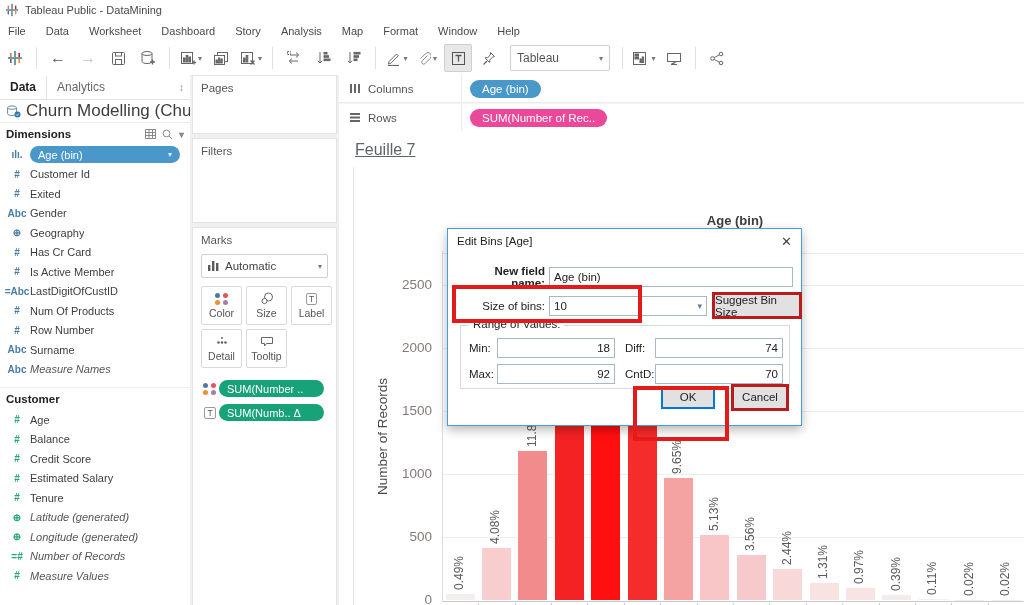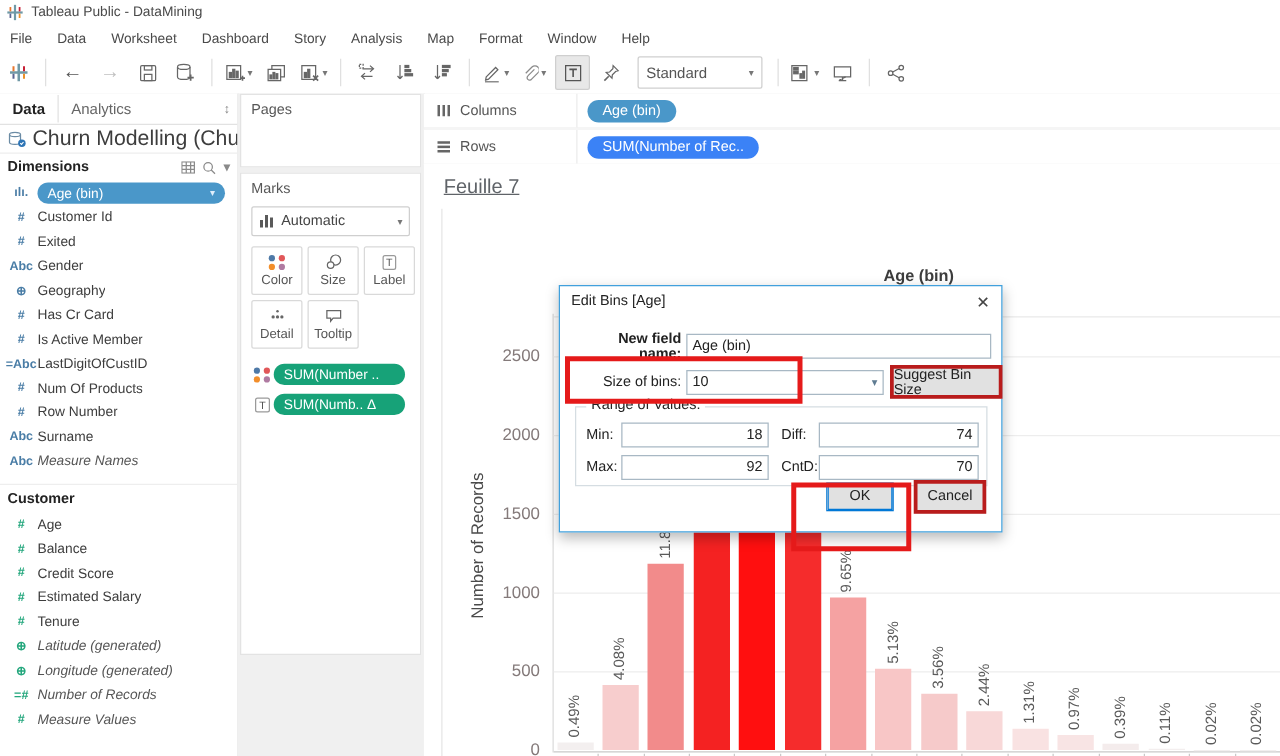--- a/index.html
+++ b/index.html
@@ -63,21 +63,21 @@
   .green-pill{background:#17a278;color:#fff;border-radius:10px;height:17px;display:flex;align-items:center;
               padding:0 8px;font-size:11px;flex:1;margin-right:4px;white-space:nowrap;}
   
   .shelf{position:absolute;left:339px;height:27px;right:0;background:#fff;border-bottom:1px solid #ececec;display:flex;align-items:center;}
   .shelf-columns{top:75px;}
   .shelf-rows{top:103px;border-top:1px solid #f5f5f5;}
   .shelf-label{display:flex;align-items:center;width:112px;padding-left:10px;color:#555;font-size:11.5px;border-right:1px solid #ececec;height:100%;}
   .shelf-label .s-icon{margin-right:7px;color:#666;font-size:11px;letter-spacing:1px;}
   .shelf-pill{border-radius:10px;height:18px;color:#fff;font-size:11.5px;display:flex;align-items:center;padding:0 12px;margin-left:8px;}
   .blue{background:#4a97c9;}
-  .green{background:#3b82f6;}
+  .green{background:#ec4899;}
   
   .sheet{position:absolute;left:339px;top:131px;right:0;bottom:0;background:#fff;}
   .sheet-title{position:absolute;left:16px;top:10px;font-size:16px;color:#5f6368;text-decoration:underline;}
   .view{position:absolute;left:14px;top:36px;right:4px;bottom:0;border-left:1px solid #e6e6e6;}
   .chart{position:absolute;left:0;top:0;right:0;bottom:0;}
   .chart-header{position:absolute;left:90px;width:582px;top:46px;text-align:center;font-size:13px;color:#3d3d3d;font-weight:bold;}
   .ylab{position:absolute;left:-62px;top:262px;width:180px;text-align:center;transform:rotate(-90deg);
         font-size:13.5px;color:#4a4a4a;}
   .ytick{position:absolute;width:50px;text-align:right;font-size:13.5px;color:#847a7a;}
   .gridline{position:absolute;height:1px;background:#ededed;left:89px;width:584px;}
@@ -240,21 +240,21 @@
           <path d="M4.5 4.5h6M7.5 4.5v6" stroke-width="1.3"></path>
         </svg>
     </div>
     <div class="tbtn">
       <svg width="14" height="15" viewBox="0 0 14 15" fill="none" stroke="#666">
           <path d="M8.5 1.5l4 4-2 .7-2.6 2.6-.3 2.7-4.6-4.6 2.7-.3 2.6-2.6z"></path>
           <path d="M5 10l-3.5 3.5" stroke-width="1.3"></path>
         </svg>
     </div>
     <div class="fit-select">
-      <span>Standard</span>
+      <span>Tableau</span>
       <span class="caret">▾</span>
     </div>
     <div class="tsep"></div>
     <div class="tbtn">
       <svg width="17" height="15" viewBox="0 0 17 15" fill="none" stroke="#666">
           <rect x="1.5" y="1.5" width="12" height="12"></rect>
           <rect x="3" y="3" width="3.5" height="2" fill="#666"></rect>
           <rect x="3" y="6" width="3.5" height="2" fill="#666"></rect>
           <rect x="8" y="8" width="1.4" height="3.5" fill="#666"></rect>
           <rect x="10.2" y="6" width="1.4" height="5.5" fill="#666"></rect>
@@ -398,20 +398,23 @@
         <div class="field-row mea f-italic">
           <span class="f-icon">#</span>
           <span class="f-label">Measure Values</span>
         </div>
       </div>
   </div>
 
   <div class="cards-col">
     <div class="card card-pages">
       <span>Pages</span>
+    </div>
+    <div class="card card-filters">
+      <span>Filters</span>
     </div>
     <div class="card card-marks">
       <span>Marks</span>
       <div class="marks-dd">
         <svg width="13" height="12" viewBox="0 0 13 12" fill="#5a5a5a" style="margin-right:5px;">
             <rect x="1" y="5" width="2.4" height="6"></rect>
             <rect x="5" y="1" width="2.4" height="10"></rect>
             <rect x="9" y="3" width="2.4" height="8"></rect>
           </svg>
         <span>Automatic</span>

